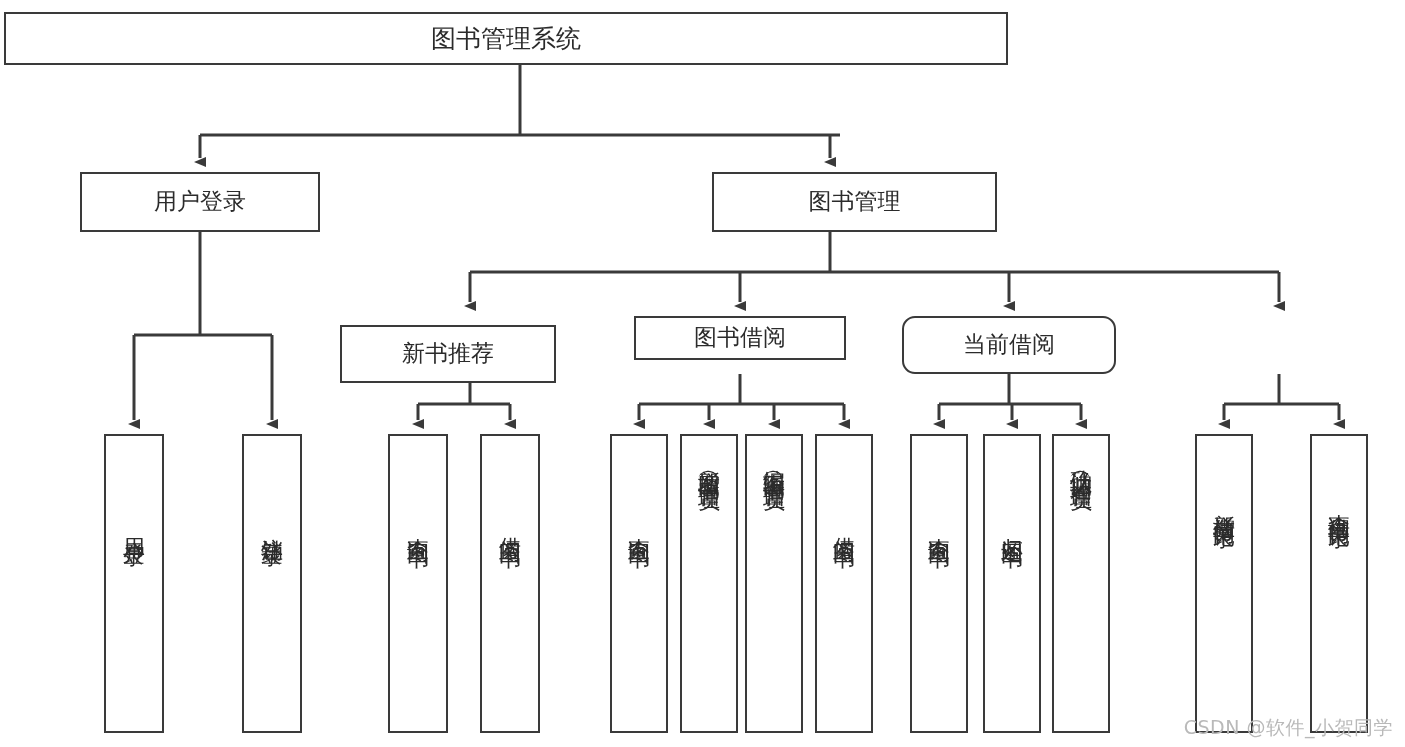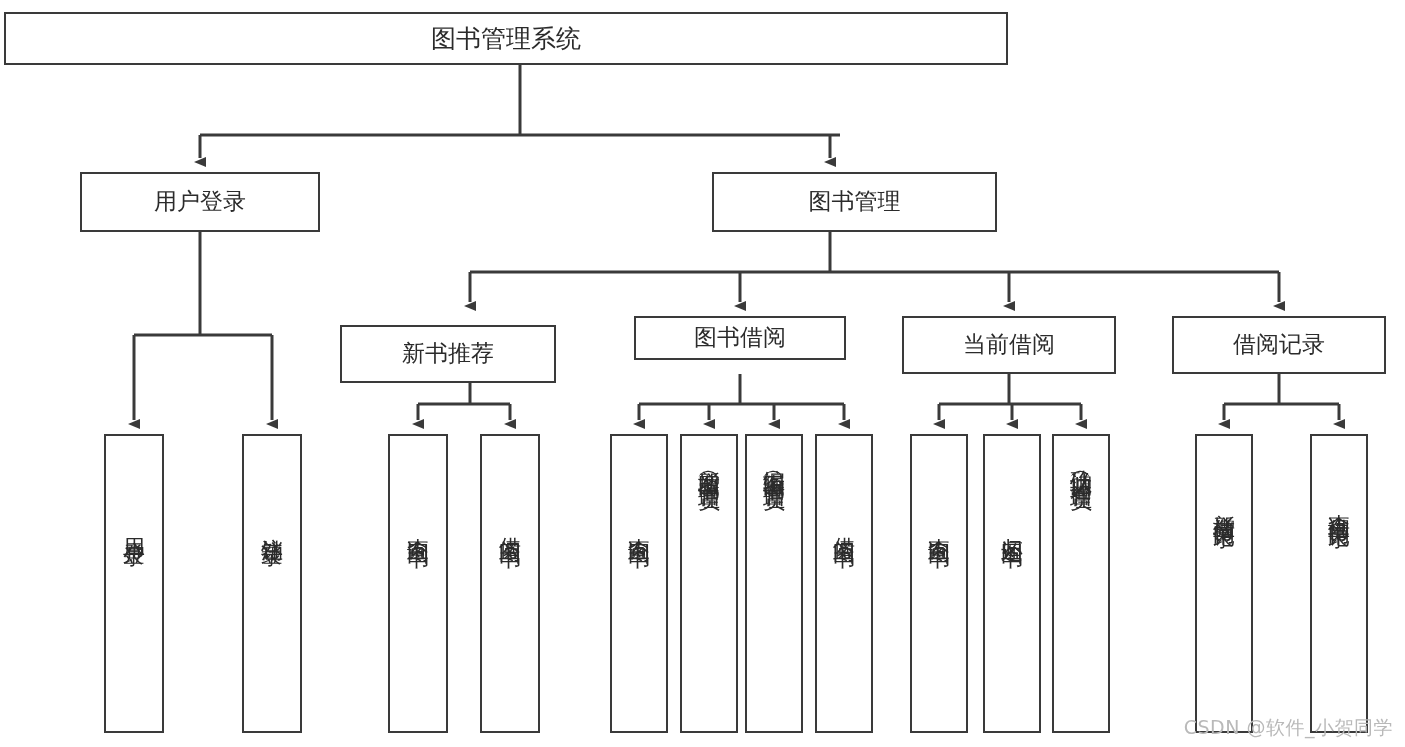--- a/index.html
+++ b/index.html
@@ -144,25 +144,22 @@
   <div class="node level2" style="left:712px; top:172px; width:285px; height:60px;">
     <span>图书管理</span>
   </div>
 
   <div class="node level3" style="left:340px; top:316px; width:216px; height:58px;margin-top:9px;">
     <span>新书推荐</span>
   </div>
   <div class="node level3" style="left:634px; top:316px; width:212px; height:44px;">
     <span>图书借阅</span>
   </div>
-  <div class="node level3" style="left:902px; top:316px; width:214px; height:58px;">
+  <div class="node level3" style="left:902px; top:316px; width:214px; height:58px;border-radius:13px;">
     <span>当前借阅</span>
-  </div>
-  <div class="node level3" style="left:1172px; top:316px; width:214px; height:58px;">
-    <span>借阅记录</span>
   </div>
 
   <div class="node leaf" style="left:104px; top:434px; width:60px; height:299px;">
     <span class="vtext leaf-inner-short">用户登录</span>
   </div>
   <div class="node leaf" style="left:242px; top:434px; width:60px; height:299px;">
     <span class="vtext leaf-inner-short">注销登录</span>
   </div>
   <div class="node leaf" style="left:388px; top:434px; width:60px; height:299px;">
     <span class="vtext leaf-inner-short">查询图书</span>

